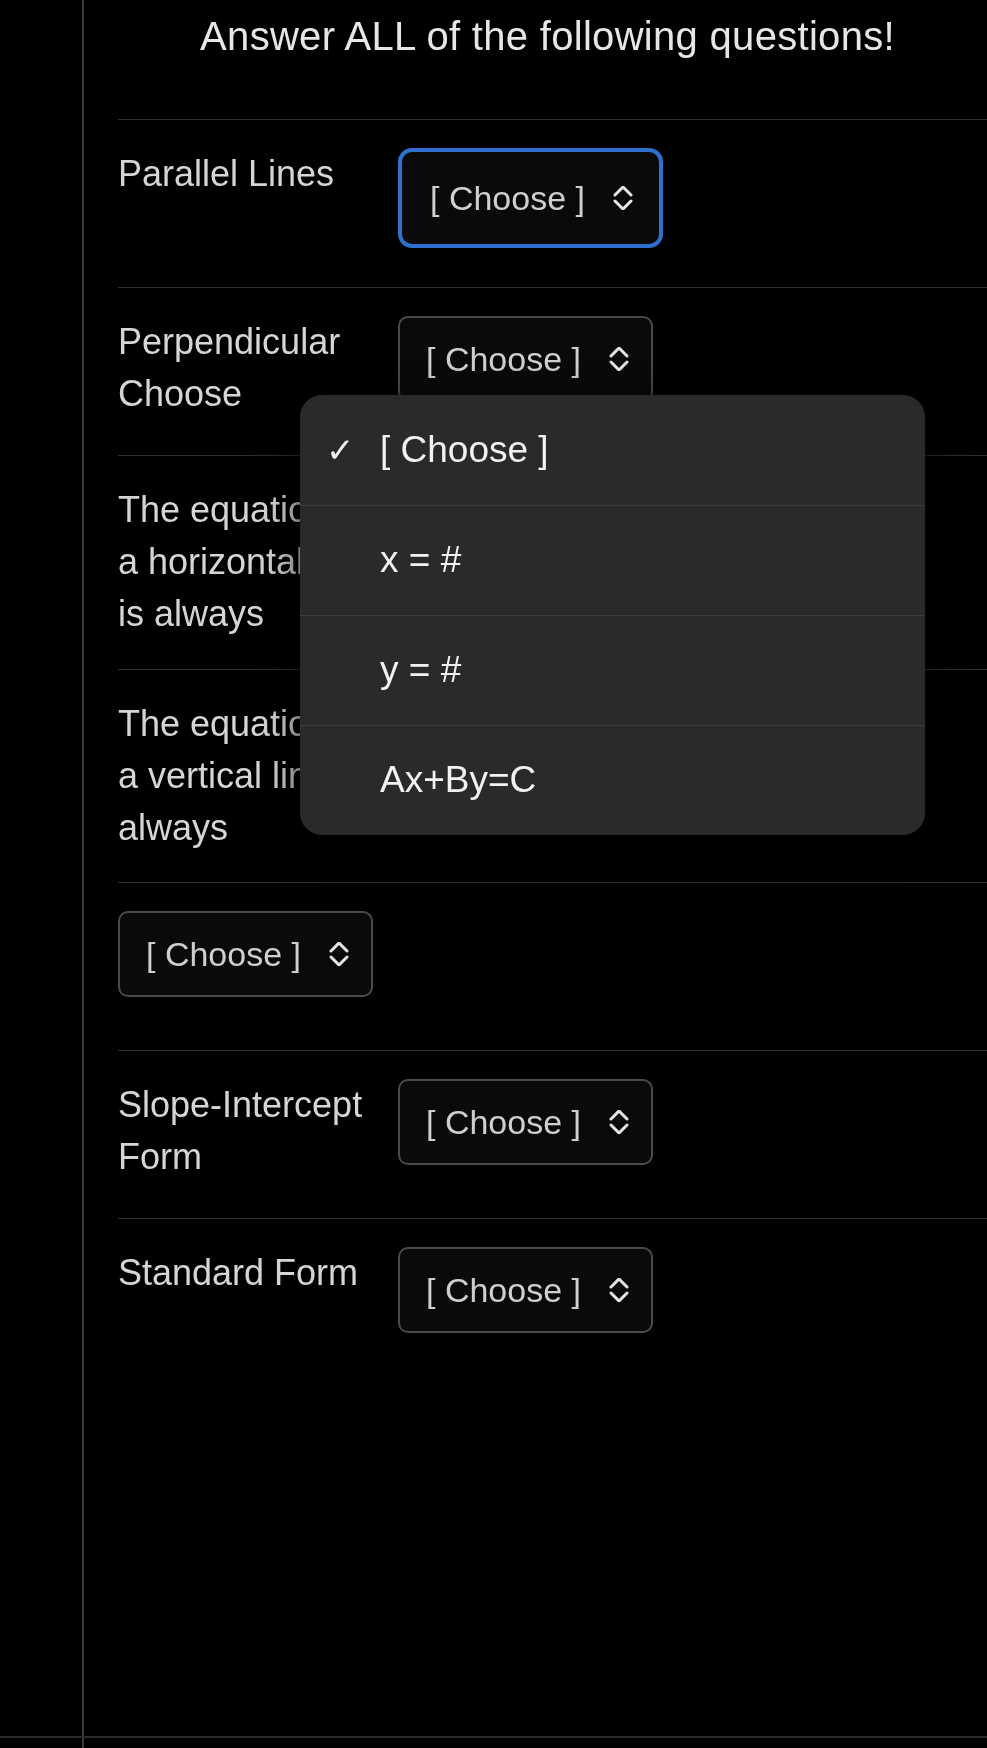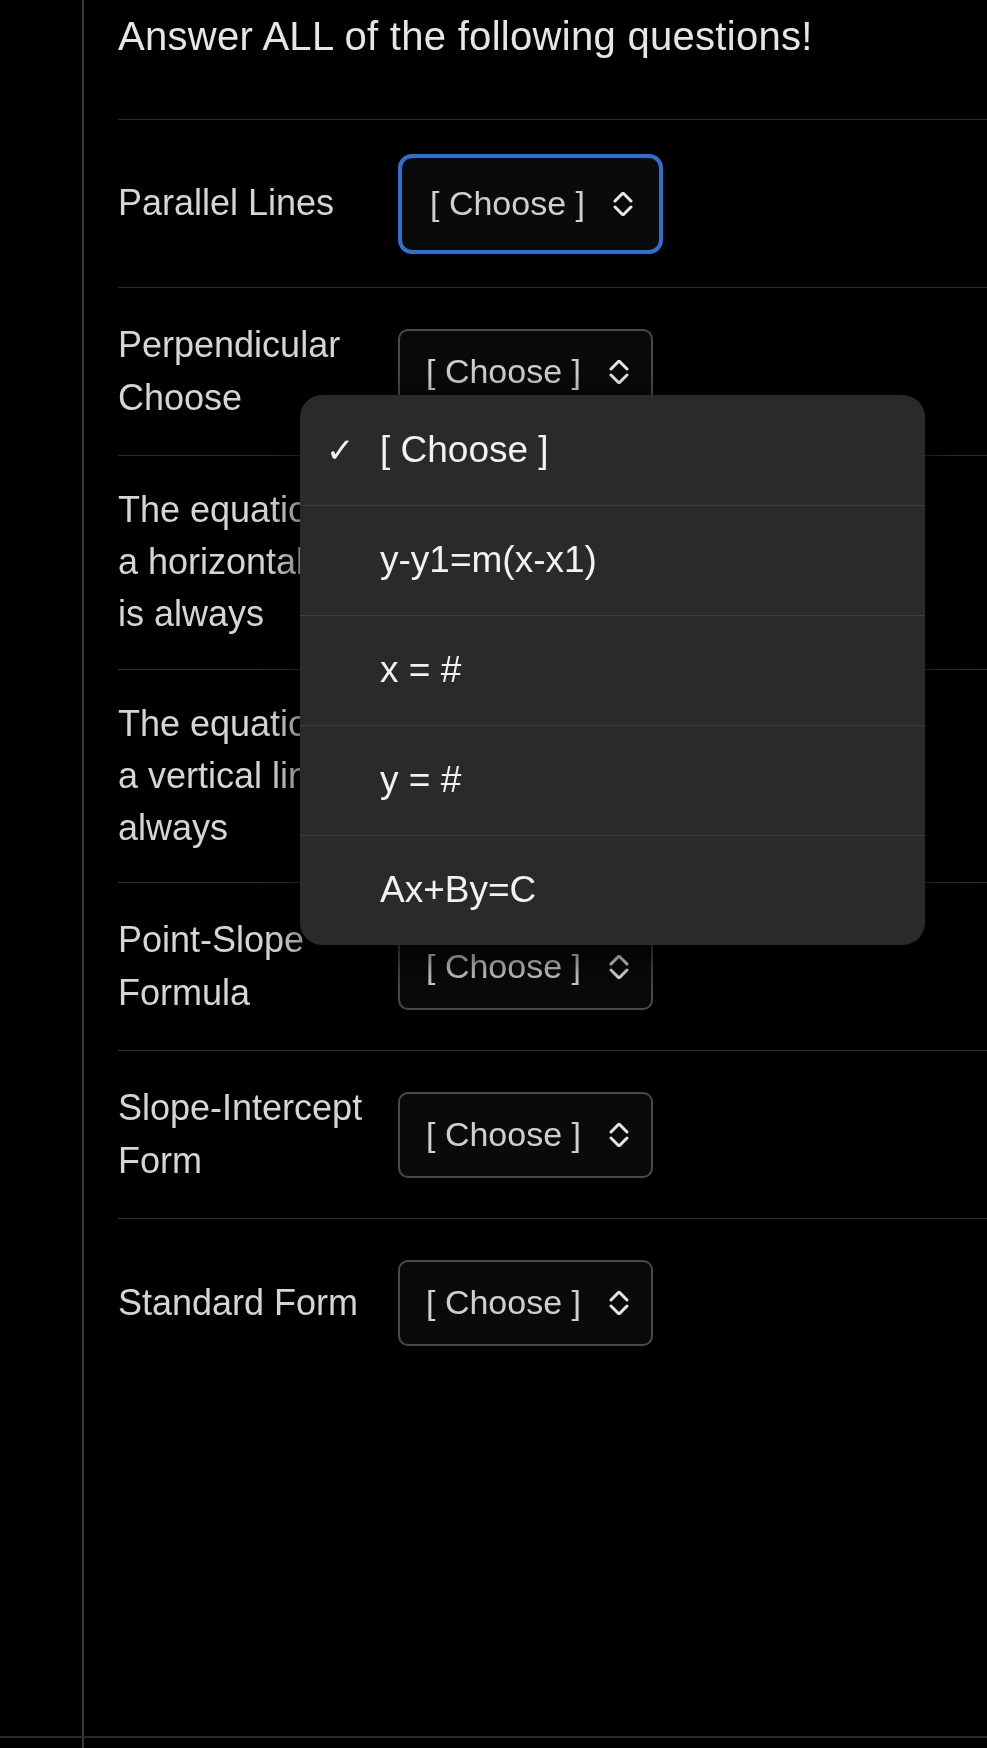--- a/index.html
+++ b/index.html
@@ -25,24 +25,25 @@
     right: 0;
     top: 0;
     padding-left: 36px;
   }
   .instruction {
     font-size: 40px;
     font-weight: 400;
     color: #e6e6e6;
     padding: 14px 10px 60px 0;
     letter-spacing: 0.3px;
+    text-align: center;
   }
   .row {
     display: flex;
-    align-items: center;
+    align-items: flex-start;
     border-top: 1px solid #2e2e2e;
     min-height: 168px;
     padding: 28px 0;
   }
   .row.first { min-height: 168px; }
   .label-col {
     width: 280px;
     flex: 0 0 280px;
     font-size: 36px;
     font-weight: 300;
@@ -201,21 +202,20 @@
             </svg>
           <svg width="20" height="11" viewBox="0 0 20 11">
               <path d="M2 2 L10 10 L18 2" stroke="#e6e6e6" stroke-width="3" fill="none" stroke-linecap="round" stroke-linejoin="round"></path>
             </svg>
         </span>
       </div>
     </div>
   </div>
 
   <div class="row">
-    <div class="label-col">Point-Slope Formula</div>
     <div class="select-col">
       <div class="select-box">
         <span class="select-text">[ Choose ]</span>
         <span class="chevrons">
           <svg width="20" height="11" viewBox="0 0 20 11">
               <path d="M2 9 L10 1 L18 9" stroke="#e6e6e6" stroke-width="3" fill="none" stroke-linecap="round" stroke-linejoin="round"></path>
             </svg>
           <svg width="20" height="11" viewBox="0 0 20 11">
               <path d="M2 2 L10 10 L18 2" stroke="#e6e6e6" stroke-width="3" fill="none" stroke-linecap="round" stroke-linejoin="round"></path>
             </svg>
@@ -260,24 +260,20 @@
 
 </div>
 
 <div class="dropdown">
   <div class="dd-item">
     <span class="dd-check">✓</span>
     <span class="dd-text">[ Choose ]</span>
   </div>
   <div class="dd-item">
     <span class="dd-check"></span>
-    <span class="dd-text">y-y1=m(x-x1)</span>
-  </div>
-  <div class="dd-item">
-    <span class="dd-check"></span>
     <span class="dd-text">x = #</span>
   </div>
   <div class="dd-item">
     <span class="dd-check"></span>
     <span class="dd-text">y = #</span>
   </div>
   <div class="dd-item">
     <span class="dd-check"></span>
     <span class="dd-text">Ax+By=C</span>
   </div>

